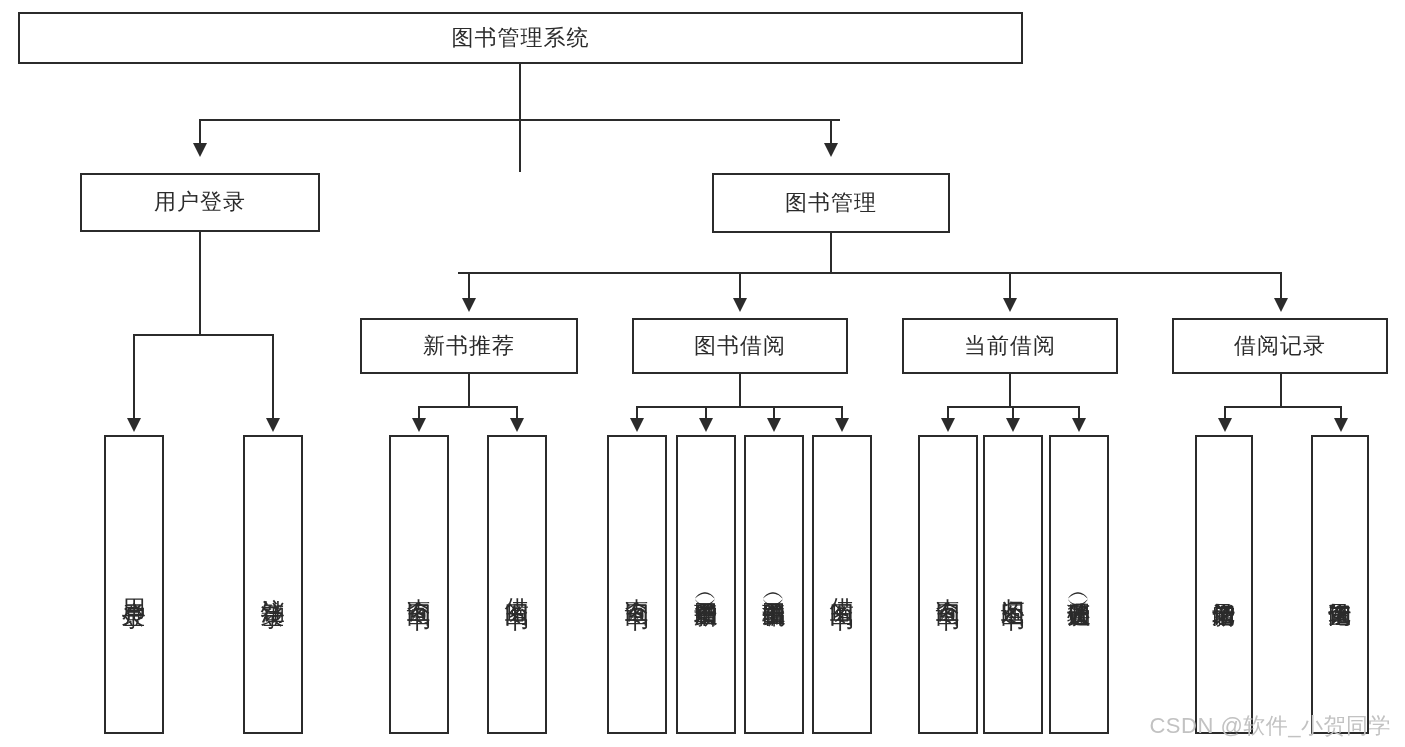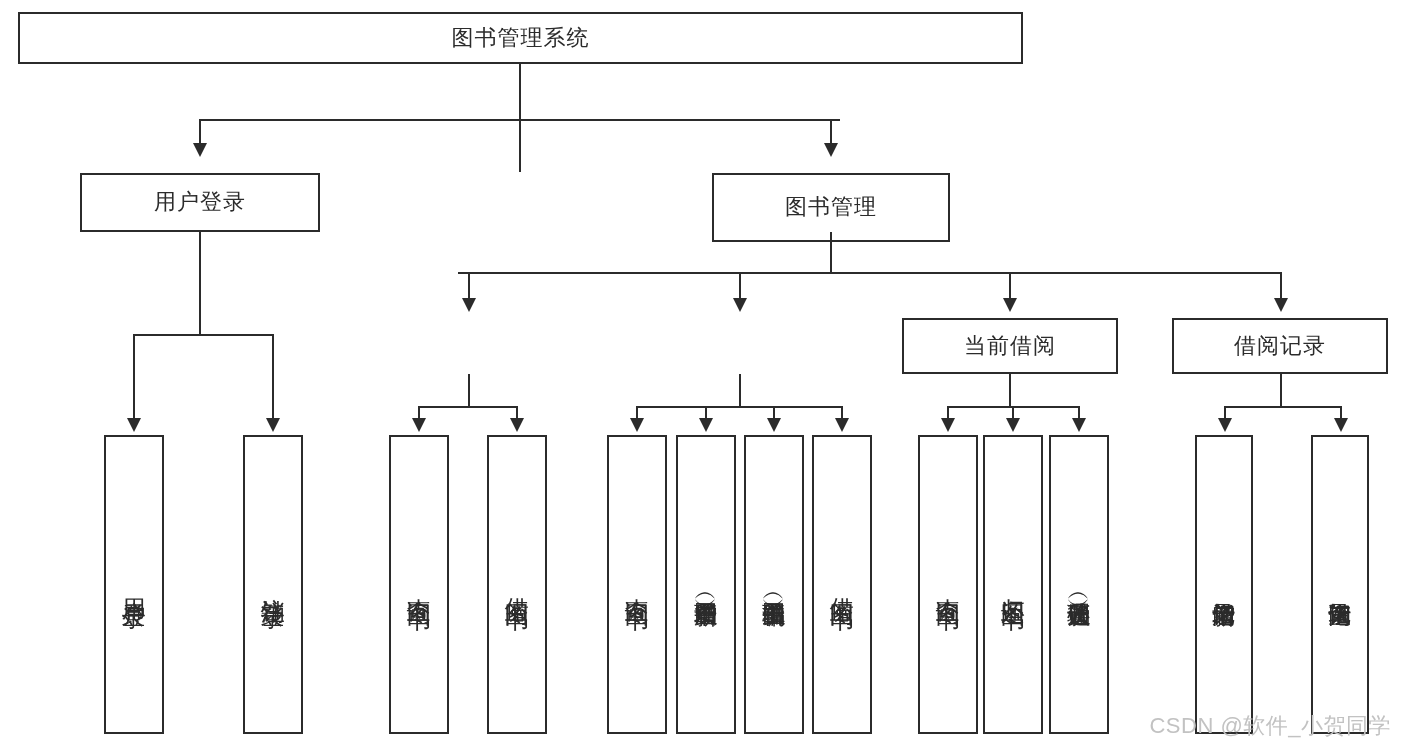--- a/index.html
+++ b/index.html
@@ -77,21 +77,21 @@
   <div class="vline" style="left:519px;top:64px;width:2px;height:108px;"></div>
   <div class="hline" style="left:199px;top:119px;width:641px;height:2px;"></div>
   <div class="vline" style="left:199px;top:119px;height:26px;"></div>
   <div class="arrow" style="left:193px;top:143px;"></div>
   <div class="vline" style="left:830px;top:119px;height:26px;"></div>
   <div class="arrow" style="left:824px;top:143px;"></div>
 
   <div class="node h-label" style="left:80px;top:173px;width:240px;height:59px;">
     <span>用户登录</span>
   </div>
-  <div class="node h-label" style="left:712px;top:173px;width:238px;height:69px;">
+  <div class="node h-label" style="left:712px;top:173px;width:238px;height:60px;">
     <span>图书管理</span>
   </div>
 
   <div class="vline" style="left:199px;top:232px;height:103px;"></div>
   <div class="hline" style="left:133px;top:334px;width:141px;height:2px;"></div>
   <div class="vline" style="left:133px;top:334px;height:86px;"></div>
   <div class="arrow" style="left:127px;top:418px;"></div>
   <div class="vline" style="left:272px;top:334px;height:86px;"></div>
   <div class="arrow" style="left:266px;top:418px;"></div>
 
@@ -99,20 +99,26 @@
   <div class="hline" style="left:458px;top:272px;width:824px;height:2px;"></div>
   <div class="vline" style="left:468px;top:272px;height:28px;"></div>
   <div class="arrow" style="left:462px;top:298px;"></div>
   <div class="vline" style="left:739px;top:272px;height:28px;"></div>
   <div class="arrow" style="left:733px;top:298px;"></div>
   <div class="vline" style="left:1009px;top:272px;height:28px;"></div>
   <div class="arrow" style="left:1003px;top:298px;"></div>
   <div class="vline" style="left:1280px;top:272px;height:28px;"></div>
   <div class="arrow" style="left:1274px;top:298px;"></div>
 
+  <div class="node h-label" style="left:360px;top:318px;width:218px;height:56px;">
+    <span>新书推荐</span>
+  </div>
+  <div class="node h-label" style="left:632px;top:318px;width:216px;height:56px;">
+    <span>图书借阅</span>
+  </div>
   <div class="node h-label" style="left:1172px;top:318px;width:216px;height:56px;">
     <span>借阅记录</span>
   </div>
   <div class="node h-label" style="left:902px;top:318px;width:216px;height:56px;">
     <span>当前借阅</span>
   </div>
 
   <div class="vline" style="left:468px;top:374px;height:34px;"></div>
   <div class="hline" style="left:418px;top:406px;width:100px;height:2px;"></div>
   <div class="vline" style="left:418px;top:406px;height:14px;"></div>

